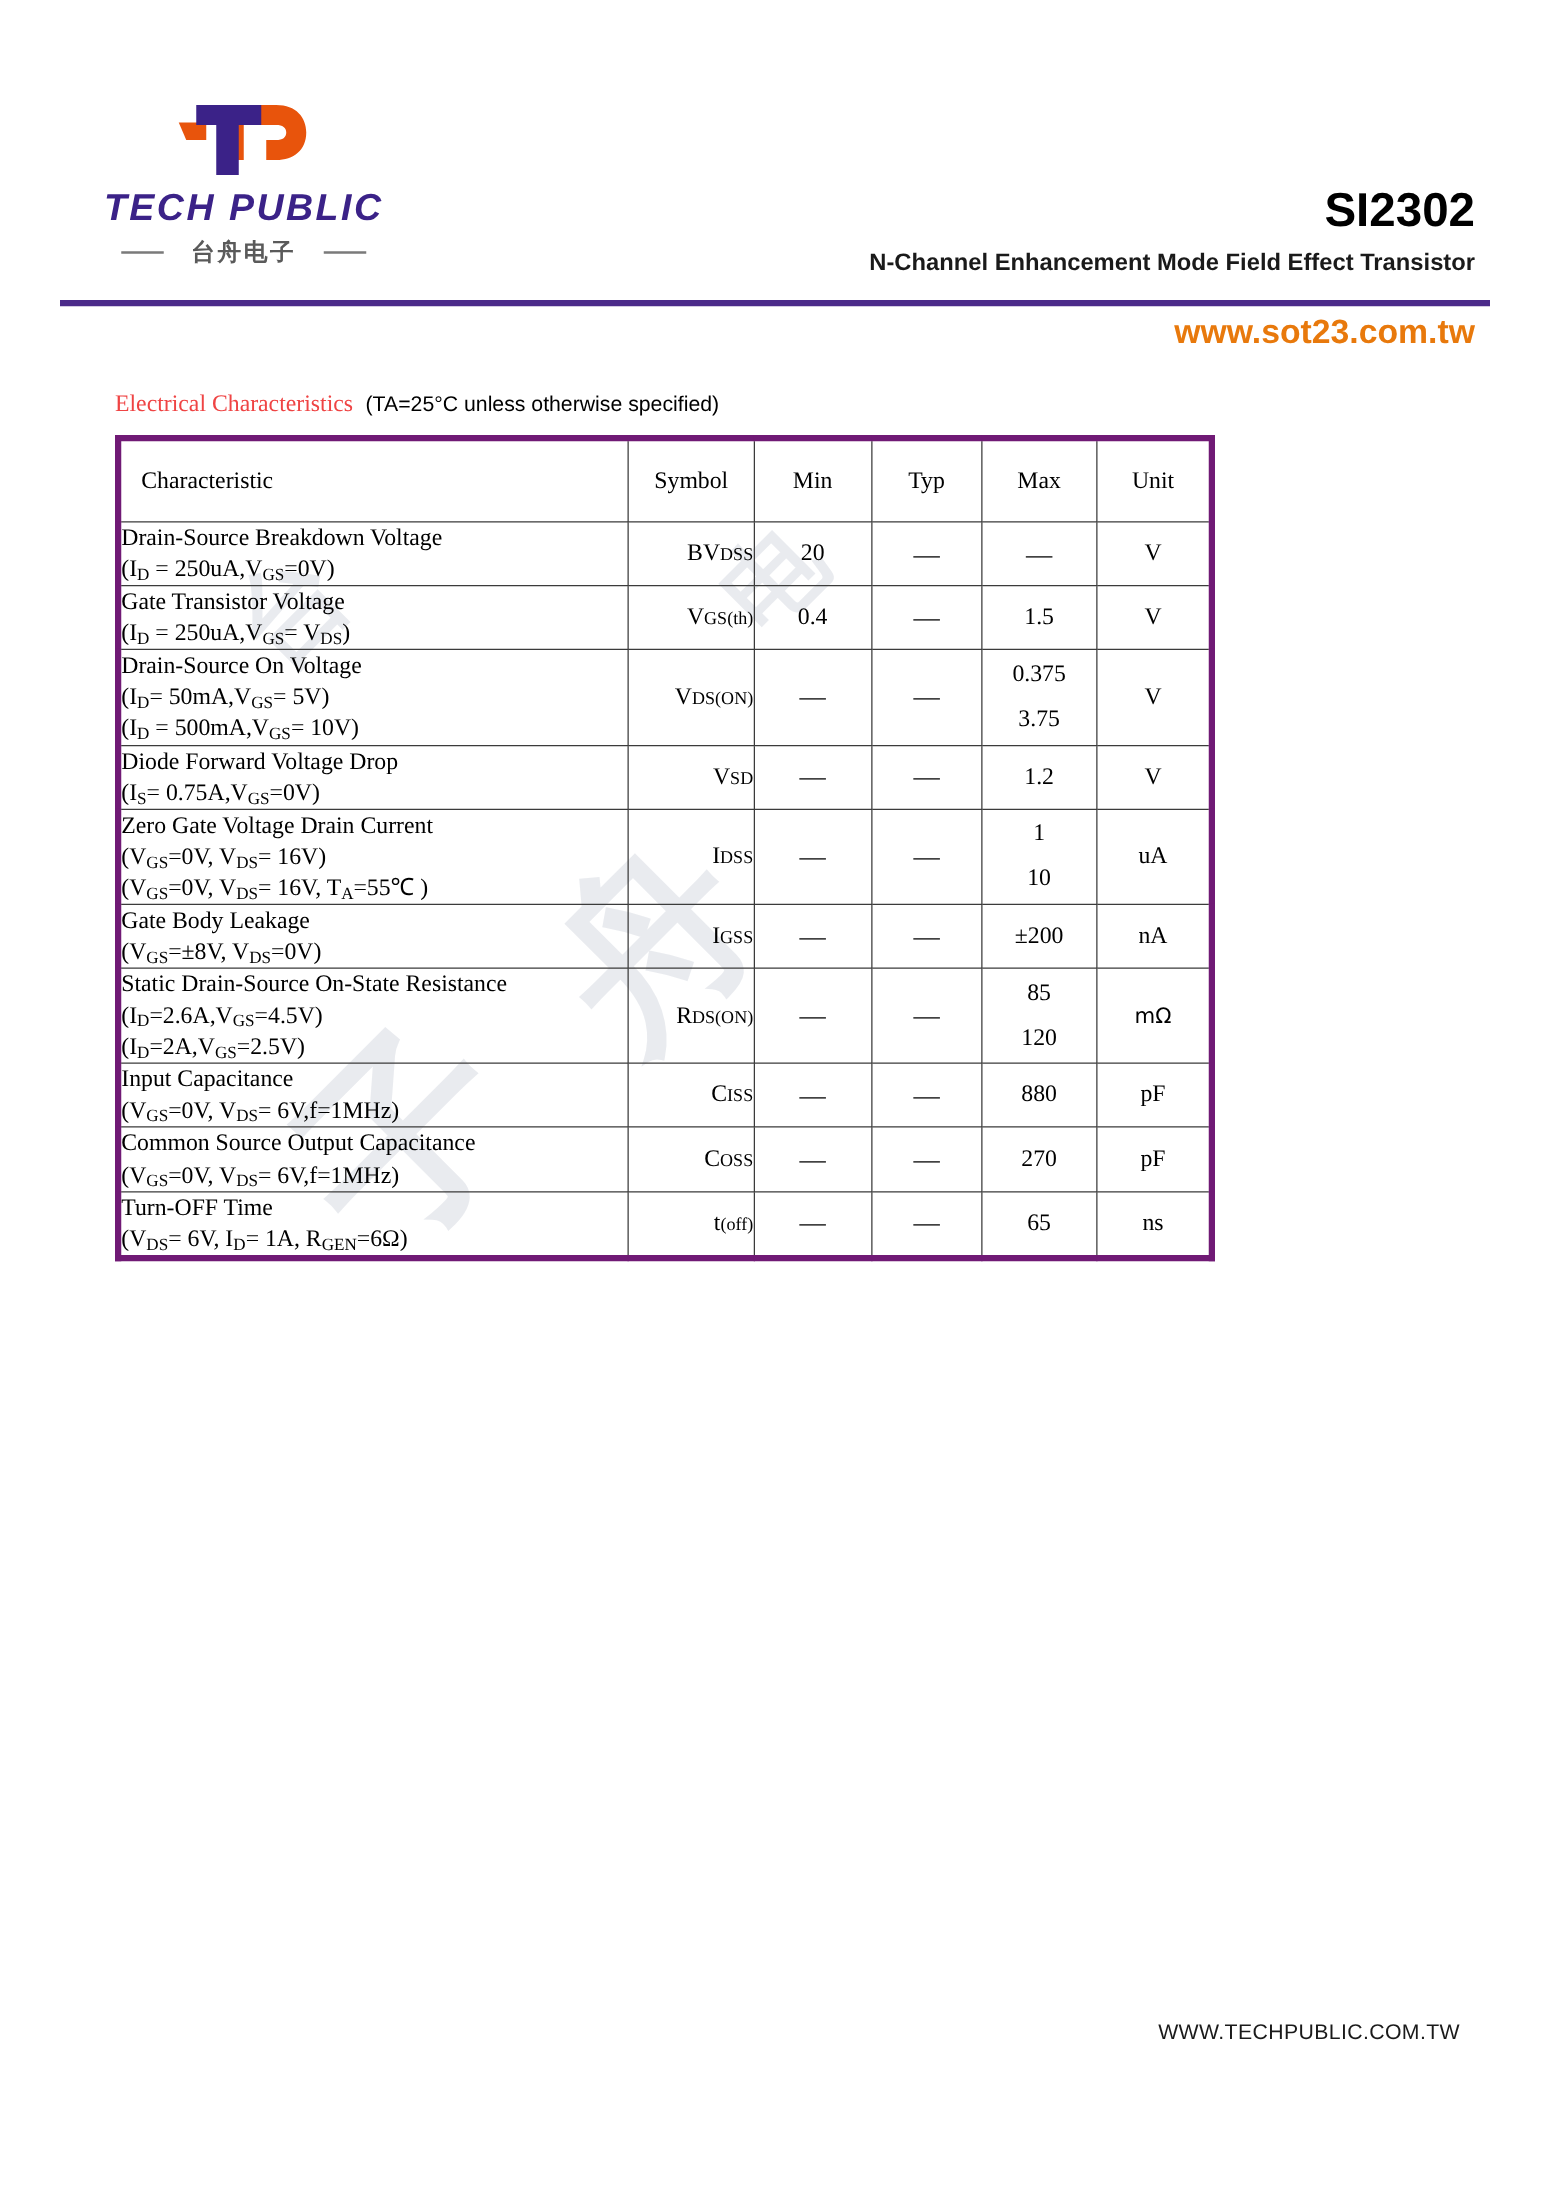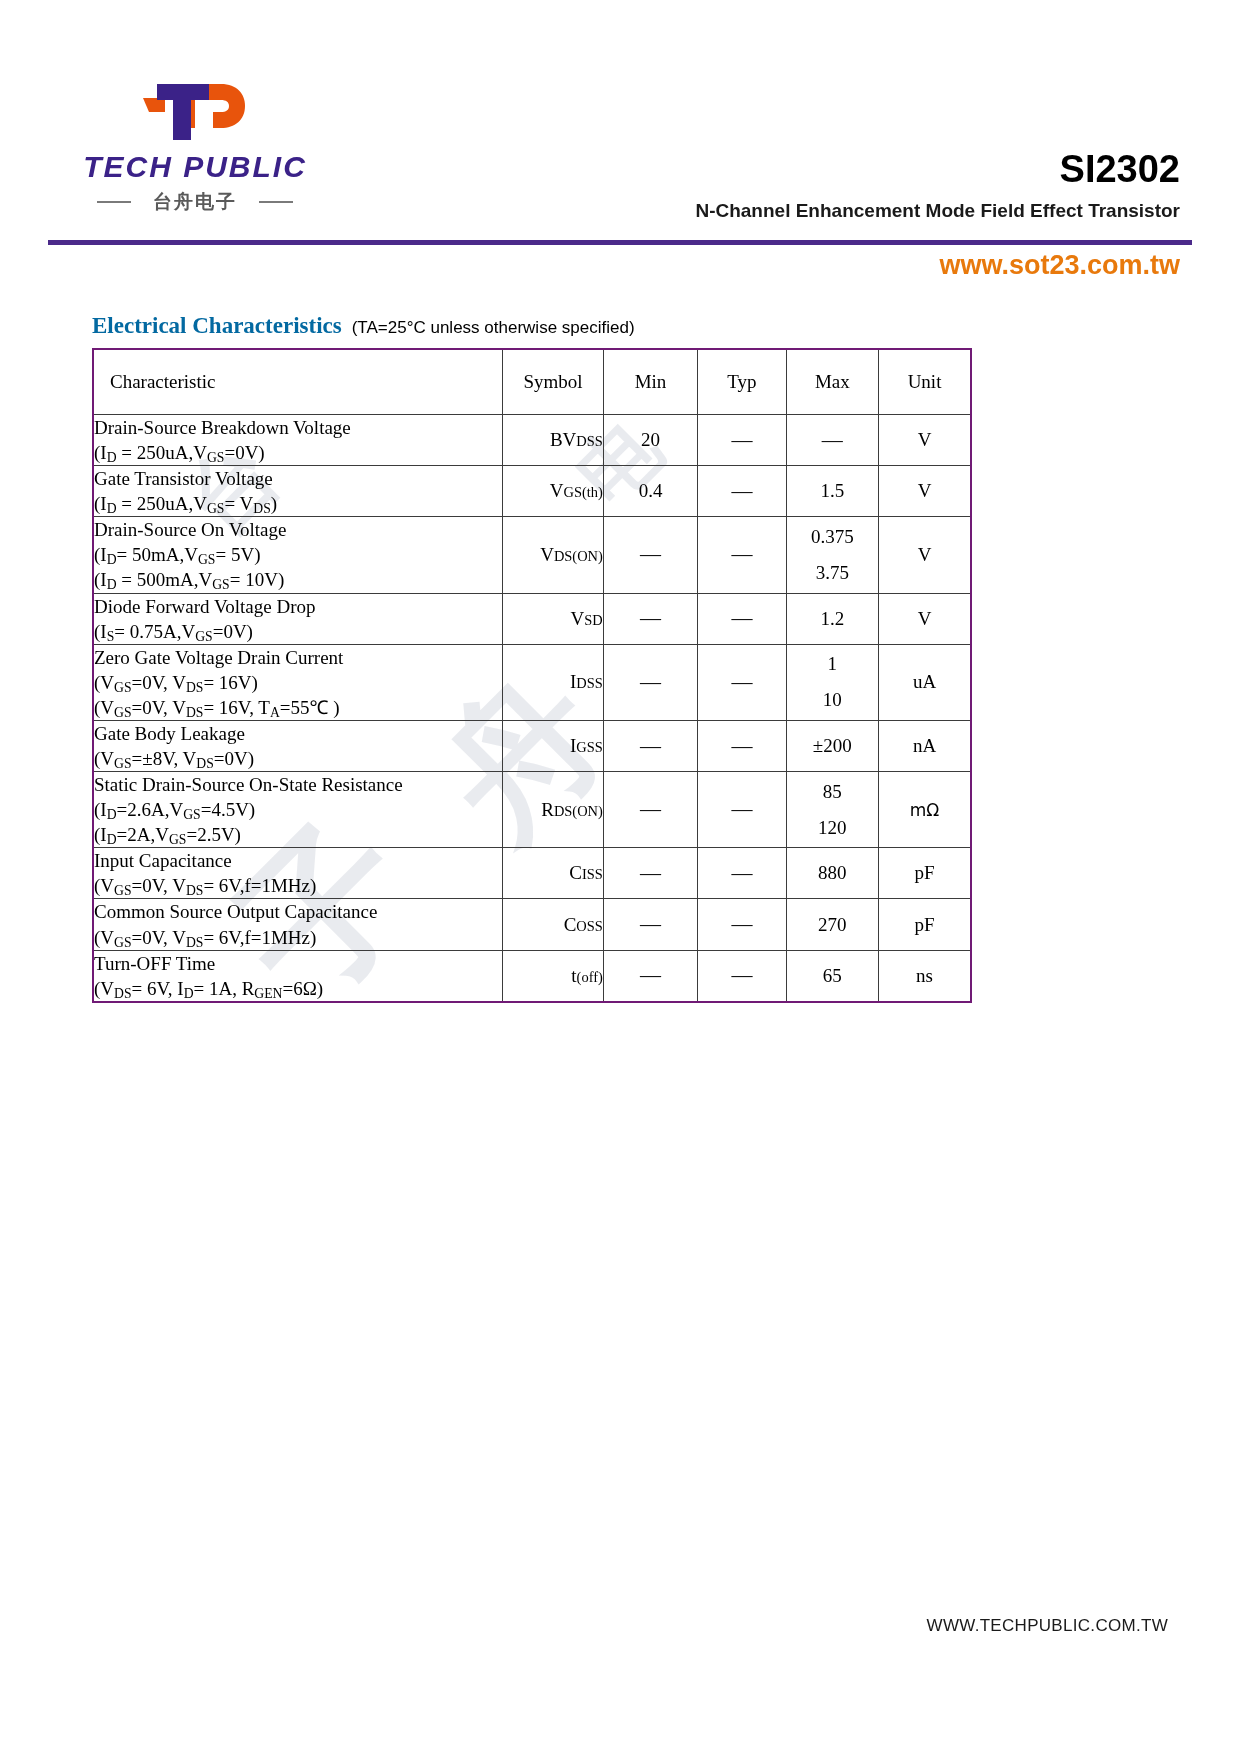--- a/index.html
+++ b/index.html
@@ -117,23 +117,23 @@
   .section-title-row {
     position: absolute;
     left: 92px;
     top: 313px;
     display: flex;
     align-items: baseline;
     gap: 10px;
   }
   .section-title {
     font-family: "Liberation Serif", serif;
-    font-weight: bold;
-    font-size: 23px;
-    color: #0369a1;
+    font-weight: normal;
+    font-size: 19px;
+    color: #ef4444;
   }
   .section-note {
     font-family: "Liberation Sans", sans-serif;
     font-size: 17px;
     color: #000;
   }
 
   
   .table-wrap {
     position: absolute;
@@ -146,21 +146,21 @@
     width: 100%;
     table-layout: fixed;
     position: relative;
     z-index: 2;
     background: transparent;
   }
   table.spec, table.spec td, table.spec th {
     border: 1px solid #3b3b3b;
   }
   table.spec {
-    border: 2px solid #701a75;
+    border: 5px solid #701a75;
   }
   table.spec td, table.spec th {
     padding: 0;
     vertical-align: middle;
     font-size: 19px;
     font-family: "Liberation Serif", serif;
     font-weight: normal;
     background: transparent;
   }
 

